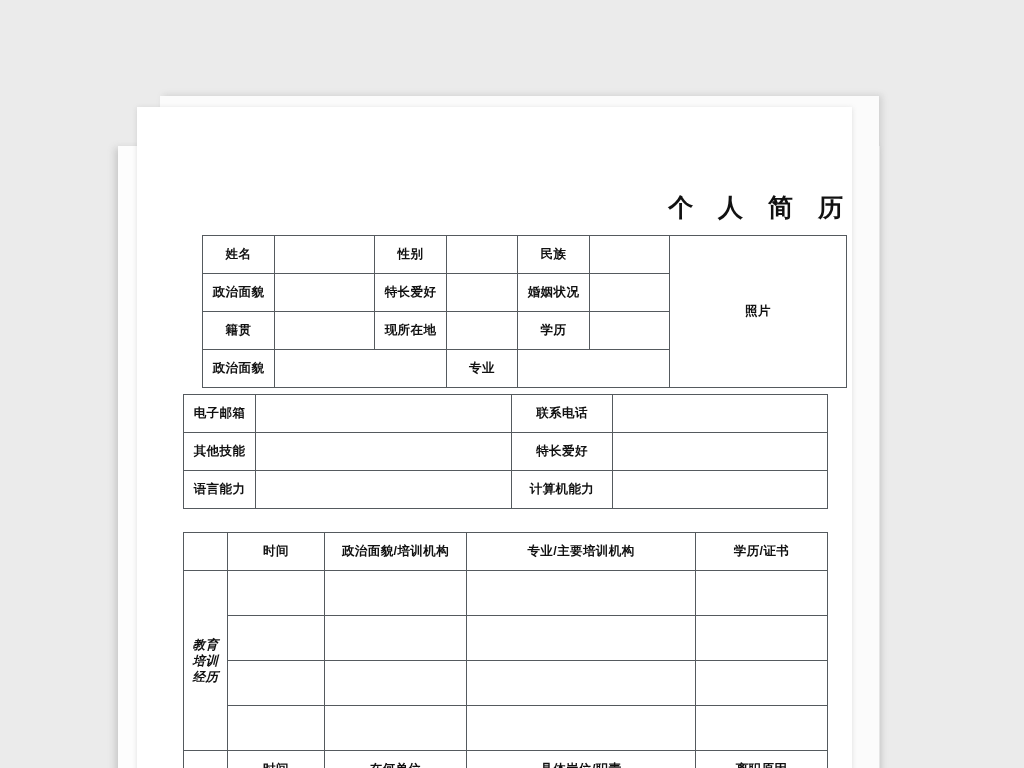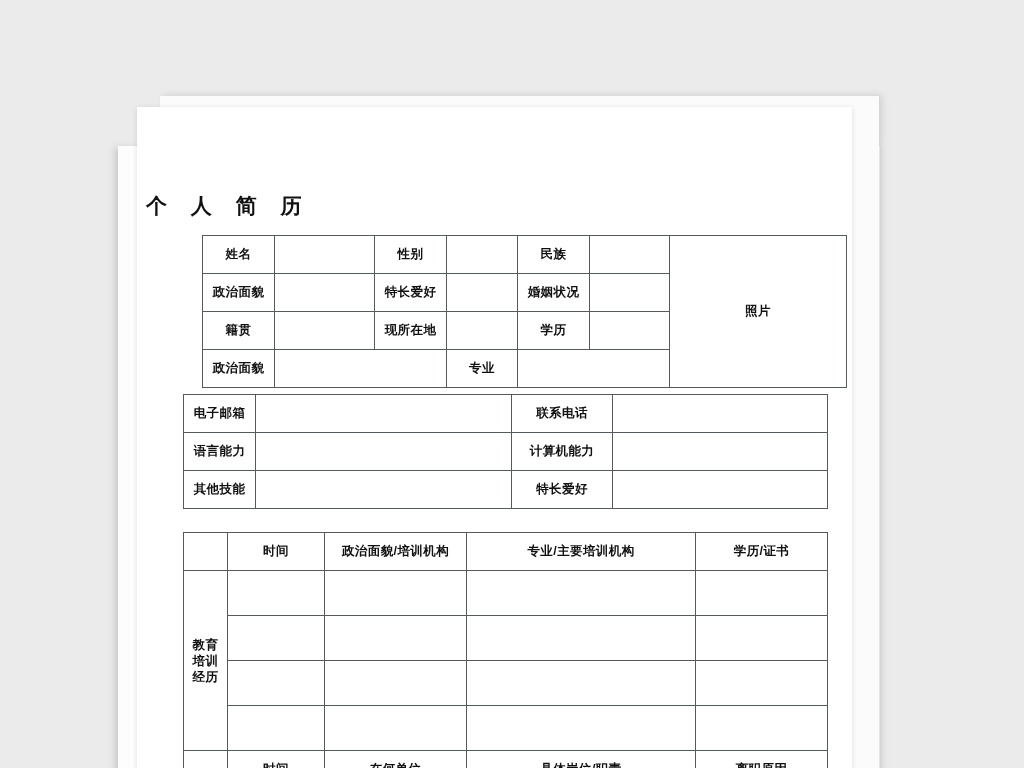--- a/index.html
+++ b/index.html
@@ -65,22 +65,22 @@
     width: 715px;
     height: 661px;
     overflow: hidden;
   }
 
   .doc-title {
     position: absolute;
     left: 0;
     top: 88px;
     width: 715px;
-    text-align: left;
-    font-size: 21px;
+    text-align: right;
+    font-size: 25px;
     font-weight: bold;
     letter-spacing: 9px;
     text-indent: 9px;
     color: #111111;
     line-height: 1;
     font-family: "Liberation Sans", "DejaVu Sans", sans-serif;
   }
 
   
   table.resume {
@@ -115,21 +115,21 @@
   }
 
   td.vlabel {
     font-size: 12.5px;
     font-weight: bold;
     line-height: 1.28;
     letter-spacing: 1px;
     padding: 0 2px;
   }
 
-  td.vlabel span { display: block; }
+  td.vlabel span { display: block; font-style: italic; }
 
   #table-basic  { top: 128px; margin-left: 19px; }
   #table-contact{ top: 287px; }
   #table-exp    { top: 425px; }
 
   table.resume.exp td { height: 37px; }
   table.resume.exp td.tall { height: 44px; }
 </style>
 </head>
 <body>
@@ -197,29 +197,29 @@
         <col style="width:215px">
       </colgroup>
       <tbody>
         <tr>
           <td>电子邮箱</td>
           <td class="blank"></td>
           <td>联系电话</td>
           <td class="blank"></td>
         </tr>
         <tr>
+          <td>其他技能</td>
+          <td class="blank"></td>
+          <td>特长爱好</td>
+          <td class="blank"></td>
+        </tr>
+        <tr>
           <td>语言能力</td>
           <td class="blank"></td>
           <td>计算机能力</td>
-          <td class="blank"></td>
-        </tr>
-        <tr>
-          <td>其他技能</td>
-          <td class="blank"></td>
-          <td>特长爱好</td>
           <td class="blank"></td>
         </tr>
       </tbody>
     </table>
 
     <table class="resume exp" id="table-exp">
       <colgroup>
         <col style="width:44px">
         <col style="width:97px">
         <col style="width:142px">

